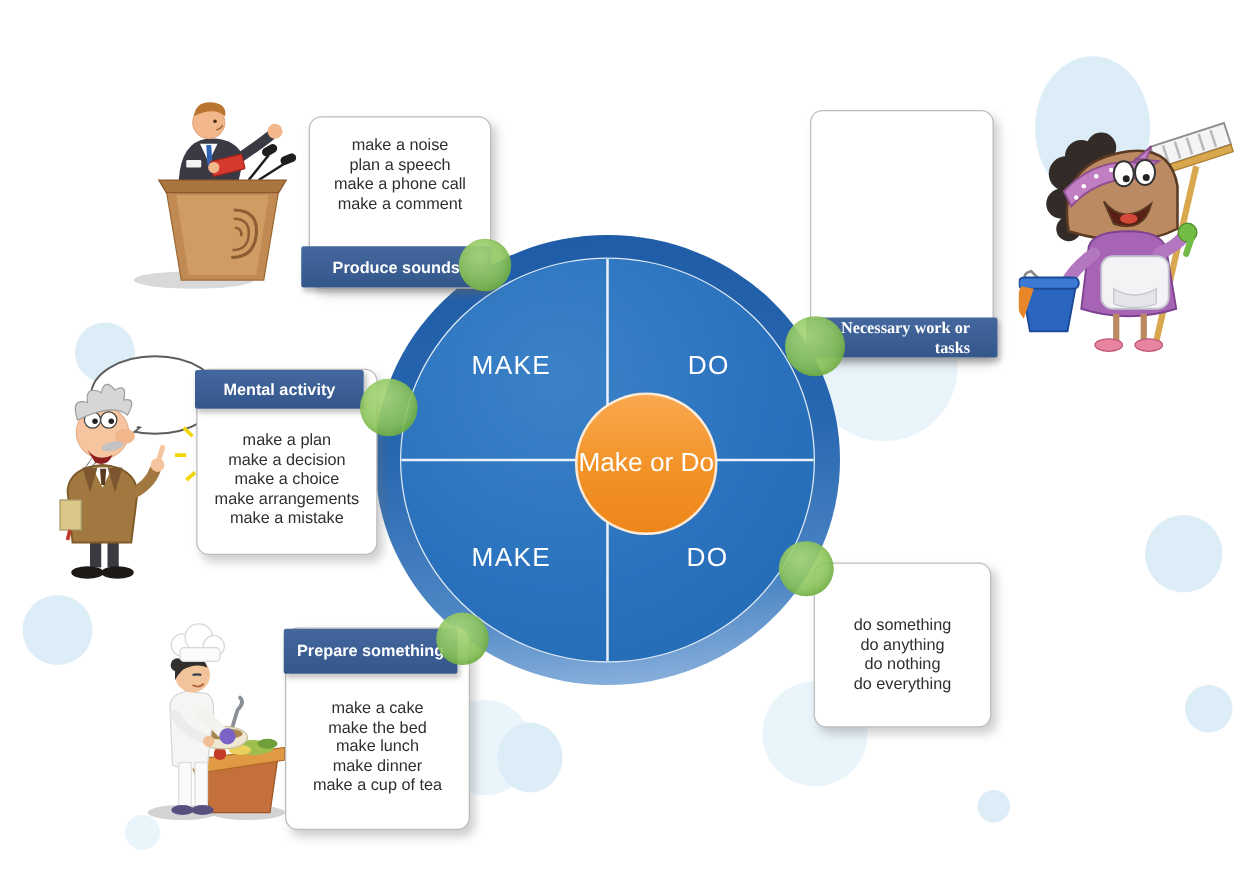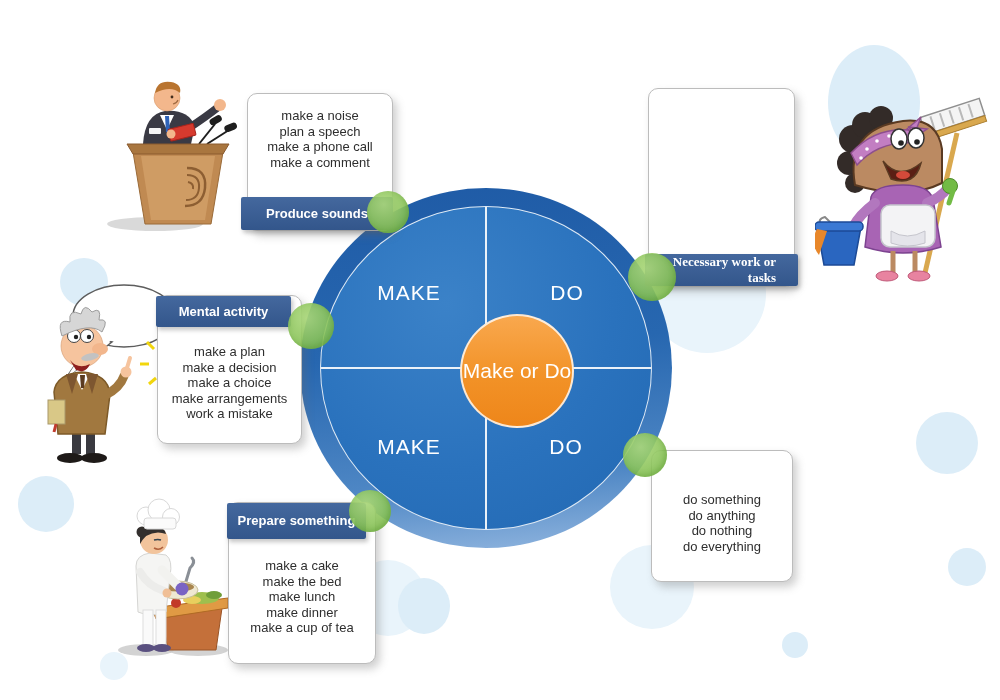--- a/index.html
+++ b/index.html
@@ -128,21 +128,21 @@
     <div class="bar">Necessary work or tasks</div>
   </div>
 
   <div class="cbox b-mental">
     <div class="bar">Mental activity</div>
     <div class="items">
       <div class="li">make a plan</div>
       <div class="li">make a decision</div>
       <div class="li">make a choice</div>
       <div class="li">make arrangements</div>
-      <div class="li">work a mistake</div>
+      <div class="li">make a mistake</div>
     </div>
   </div>
 
   <div class="cbox b-thing">
     <div class="items">
       <div class="li">do something</div>
       <div class="li">do anything</div>
       <div class="li">do nothing</div>
       <div class="li">do everything</div>
     </div>

